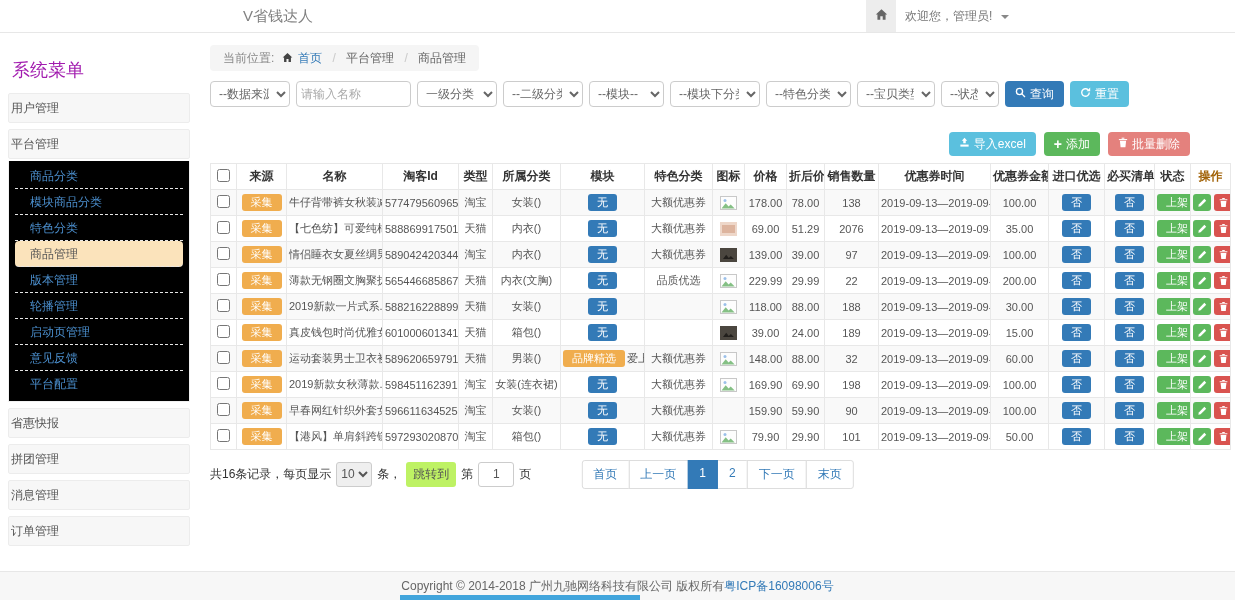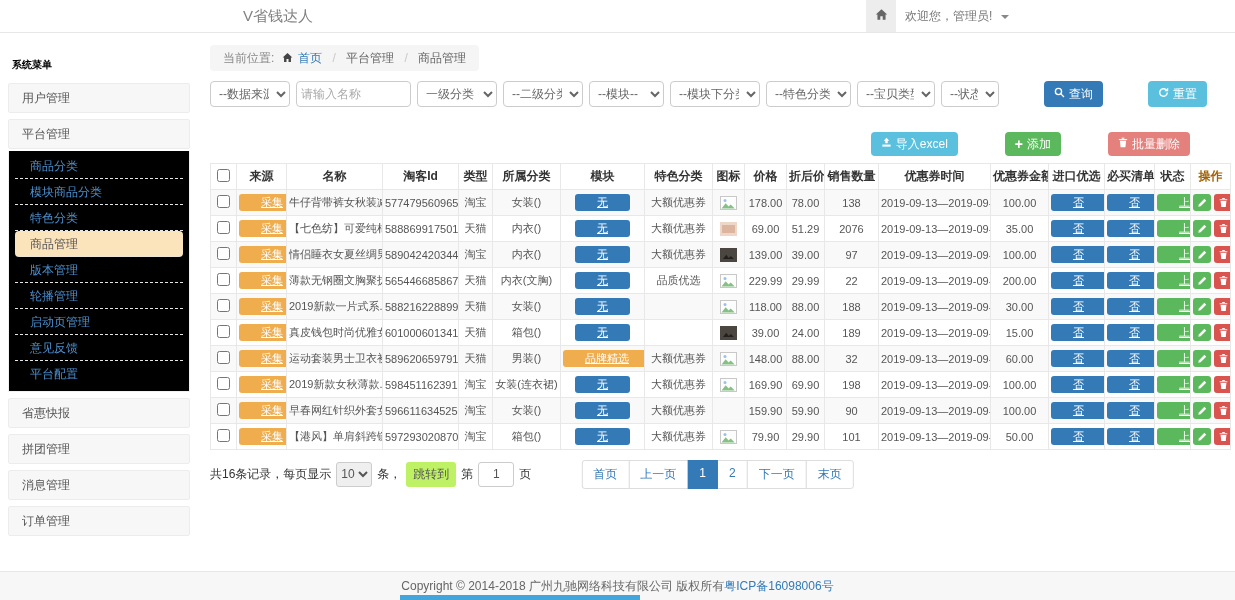--- a/index.html
+++ b/index.html
@@ -10,55 +10,55 @@
     font-size: 12px;
   }
   
   .topbar { position: absolute; top: 0; left: 0; width: 100%; height: 33px; background: #fff; border-bottom: 1px solid #e7e7e7; }
   .brand { position: absolute; left: 243px; top: 0; line-height: 32px; font-size: 15px; color: #818181; }
   .home-block { position: absolute; left: 866px; top: 0; width: 30px; height: 32px; background: #ededed; display: flex; align-items: center; justify-content: center; cursor: pointer; }
   .welcome { position: absolute; left: 905px; top: 0; line-height: 32px; font-size: 12px; color: #777; cursor: pointer; }
   .caret { display: inline-block; width: 0; height: 0; border-left: 4px solid transparent; border-right: 4px solid transparent; border-top: 4px solid #888; margin-left: 5px; vertical-align: middle; }
   
   .sidebar { position: absolute; left: 8px; top: 45px; width: 182px; height: 526px; overflow: hidden; }
-  .sidebar-title { color: #000000; font-size: 10px; font-weight: bold; padding: 13px 4px 11px 4px; }
-  .side-group { height: 30px; line-height: 29px; padding-left: 13px; background: #f7f7f7; border: 1px solid #ececec; border-radius: 2px; color: #555; font-size: 12px; margin-bottom: 6px; cursor: pointer; }
+  .sidebar-title { color: #a21caf; font-size: 18px; font-weight: normal; padding: 13px 4px 11px 4px; }
+  .side-group { height: 30px; line-height: 29px; padding-left: 2px; background: #f7f7f7; border: 1px solid #ececec; border-radius: 2px; color: #555; font-size: 12px; margin-bottom: 6px; cursor: pointer; }
   .side-submenu { background: #000000; border: 1px solid #f1f1f1; border-top: none; margin: -4px 0 6px 0; padding: 2px 6px 4px 6px; }
   .side-sub { height: 26px; line-height: 26px; padding-left: 15px; color: #4b8fce; font-size: 12px; border-bottom: 1px dashed #e6e6e6; cursor: pointer; }
   .side-sub:last-child { border-bottom: none; }
   .side-sub.active { background: #fbe3bb; border-radius: 4px; color: #555; }
   
   .main { position: absolute; left: 210px; top: 45px; width: 1015px; }
   .breadcrumb { display: inline-block; height: 26px; line-height: 26px; background: #f5f5f5; border-radius: 4px; padding: 0 13px; font-size: 12px; color: #888; }
   .bc-home-icon { margin: 0 2px 0 4px; vertical-align: -1px; }
   .bc-link { color: #337ab7; text-decoration: none; cursor: pointer; }
   .bc-sep { color: #c9c9c9; margin: 0 7px; }
   .bc-item { color: #666; }
   .filters { margin-top: 10px; display: flex; gap: 6px; align-items: center; }
   .filters select, .filters input {
     height: 26px; border: 1px solid #ccc; border-radius: 4px; font-size: 12px;
     color: #666; background: #fff; padding: 0 4px; font-family: inherit;
   }
   .filters input::placeholder { color: #aaa; }
-  .btn { display: inline-flex; align-items: center; gap: 4px; border: none; border-radius: 4px; color: #fff; font-size: 12px; height: 26px; padding: 0 10px; cursor: pointer; font-family: inherit; white-space: nowrap; margin-left: 39px; }
+  .btn { display: inline-flex; align-items: center; gap: 4px; border: none; border-radius: 4px; color: #fff; font-size: 12px; height: 26px; padding: 0 10px; cursor: pointer; font-family: inherit; white-space: nowrap; }
   .btn-primary { background: #337ab7; }
   .btn-info { background: #5bc0de; }
   .btn-success { background: #5cb85c; }
   .btn-danger { background: #e4817d; }
   .toolbar { margin-top: 25px; display: flex; justify-content: flex-end; gap: 8px; padding-right: 35px; }
   .toolbar .btn { height: 24px; }
   .plus-glyph { font-weight: bold; font-size: 14px; line-height: 1; }
   
   .goods-table { margin-top: 7px; width: 1015px; border-collapse: collapse; table-layout: fixed; font-size: 11px; color: #555; }
   .goods-table th, .goods-table td { border: 1px solid #e8e8e8; text-align: center; padding: 3px 2px; height: 26px; overflow: hidden; white-space: nowrap; }
   .goods-table th { color: #333; font-size: 12px; font-weight: bold; background: #fff; }
   .goods-table th.op-col { color: #a16207; }
   .goods-table tbody tr:nth-child(odd)  { background: #f9f9f9; }
   .goods-table tbody tr:nth-child(even) { background: #fff; }
-  .badge { display: inline-block; padding: 3px 22px; border-radius: 3px; color: #fff; font-size: 11px; line-height: 1; text-decoration: underline; }
+  .badge { display: inline-block; padding: 3px 9px; border-radius: 3px; color: #fff; font-size: 11px; line-height: 1; }
   .badge-orange { background: #f0ad4e; }
   .badge-blue   { background: #337ab7; cursor: pointer; }
   .badge-green  { background: #5cb85c; cursor: pointer; }
   .module-name { margin-left: 2px; color: #555; }
   .mini-btn { border: none; border-radius: 3px; width: 18px; height: 17px; display: inline-flex; align-items: center; justify-content: center; cursor: pointer; padding: 0; }
   .mini-edit { background: #5cb85c; margin-right: 3px; }
   .mini-del  { background: #d9534f; }
   .thumb { display: inline-block; vertical-align: middle; }
   
   .pagerow { margin-top: 10px; position: relative; font-size: 12px; color: #333; display: flex; align-items: center; height: 28px; }

